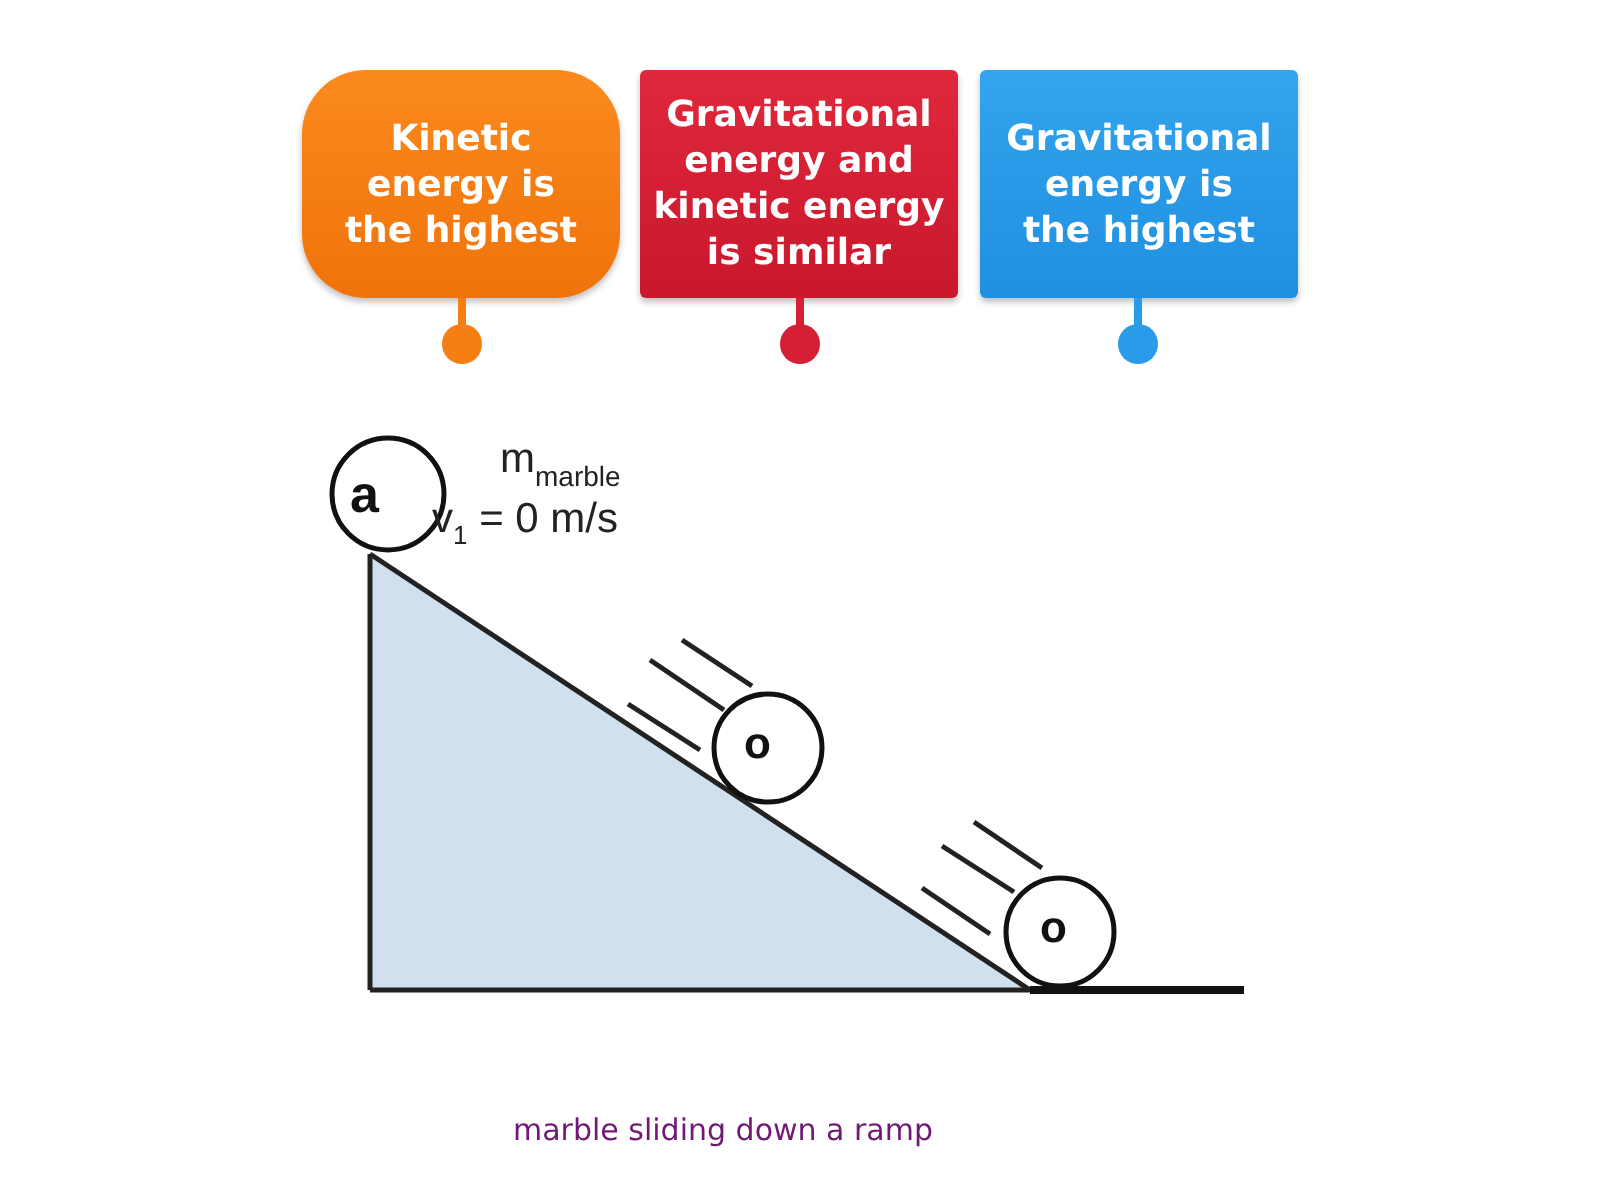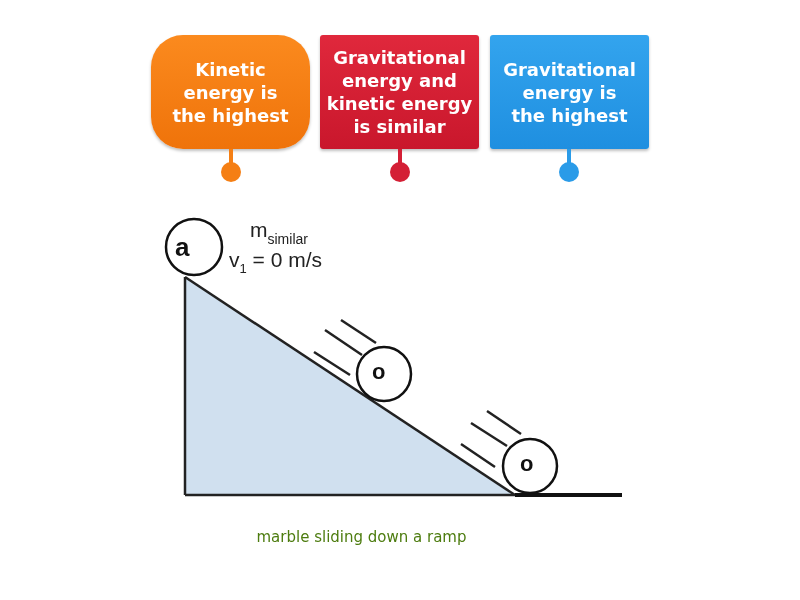--- a/index.html
+++ b/index.html
@@ -14,22 +14,22 @@
     cursor: pointer;
   }
   .card.orange { background: linear-gradient(#fb8a1e, #ef730a); border-radius: 32px; }
   .card.red { background: linear-gradient(#e0283c, #c9172c); }
   .card.blue { background: linear-gradient(#33a4ee, #1f8fe0); }
   .card .txt { white-space: pre-line; }
   .pin-stem { position: absolute; top: 149px; width: 4px; height: 14px; }
   .pin-dot { position: absolute; top: 162px; width: 20px; height: 20px; border-radius: 50%; cursor: grab; }
   .diagram { position: absolute; left: 0; top: 0; width: 800px; height: 600px; }
   .caption {
-    position: absolute; left: 0; width: 723px; top: 528px; text-align: center;
-    font-family: "DejaVu Sans", sans-serif; font-size: 15px; color: #4d7c0f;
+    position: absolute; left: 0; width: 723px; top: 556px; text-align: center;
+    font-family: "DejaVu Sans", sans-serif; font-size: 15px; color: #701a75;
   }
   .label { position: absolute; font-family: "Liberation Sans", sans-serif; color: #222; }
 </style>
 </head>
 <body>
 
 <div class="card orange" style="left:151px;">
   <span class="txt">Kinetic
 energy is
 the highest</span>
@@ -83,19 +83,19 @@
   <g>
     <circle cx="530" cy="466" r="27" fill="#fff" stroke="#111" stroke-width="2.5"></circle>
   </g>
 </svg>
 
 <div class="label" style="left:175px; top:232px; font-size:26px; font-weight:bold; color:#111;">a</div>
 <div class="label" style="left:372px; top:359px; font-size:22px; font-weight:bold; color:#111;">o</div>
 <div class="label" style="left:520px; top:451px; font-size:22px; font-weight:bold; color:#111;">o</div>
 
 <div class="label" style="left:250px; top:218px; font-size:21px;">
-  <span>m</span><span style="font-size:14px; position:relative; top:7px;">similar</span>
+  <span>m</span><span style="font-size:14px; position:relative; top:7px;">marble</span>
 </div>
-<div class="label" style="left:229px; top:248px; font-size:21px;text-align:right;">
+<div class="label" style="left:216px; top:248px; font-size:21px;text-align:right;">
   <span>v</span><span style="font-size:13px; position:relative; top:6px;">1</span><span> = 0 m/s</span>
 </div>
 
 <div class="caption">marble sliding down a ramp</div>
 
 </body></html>

